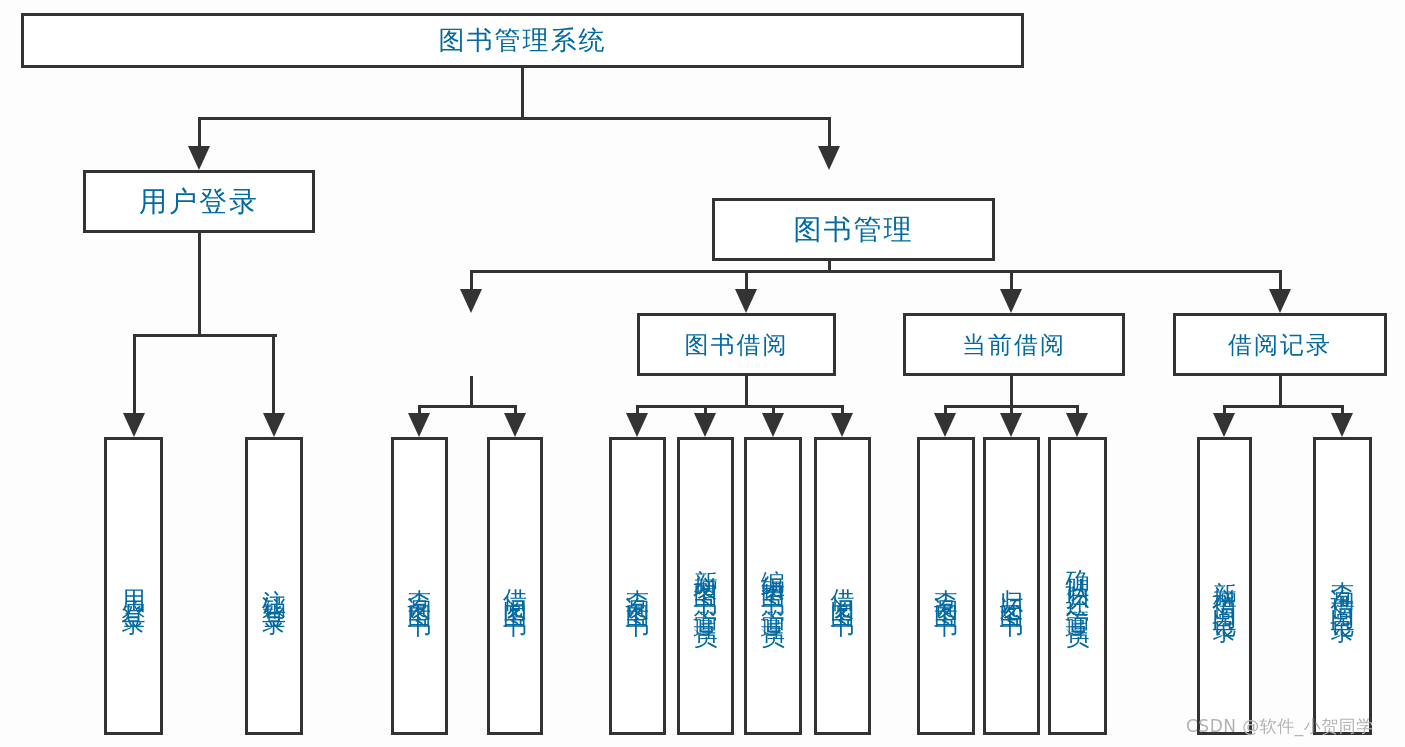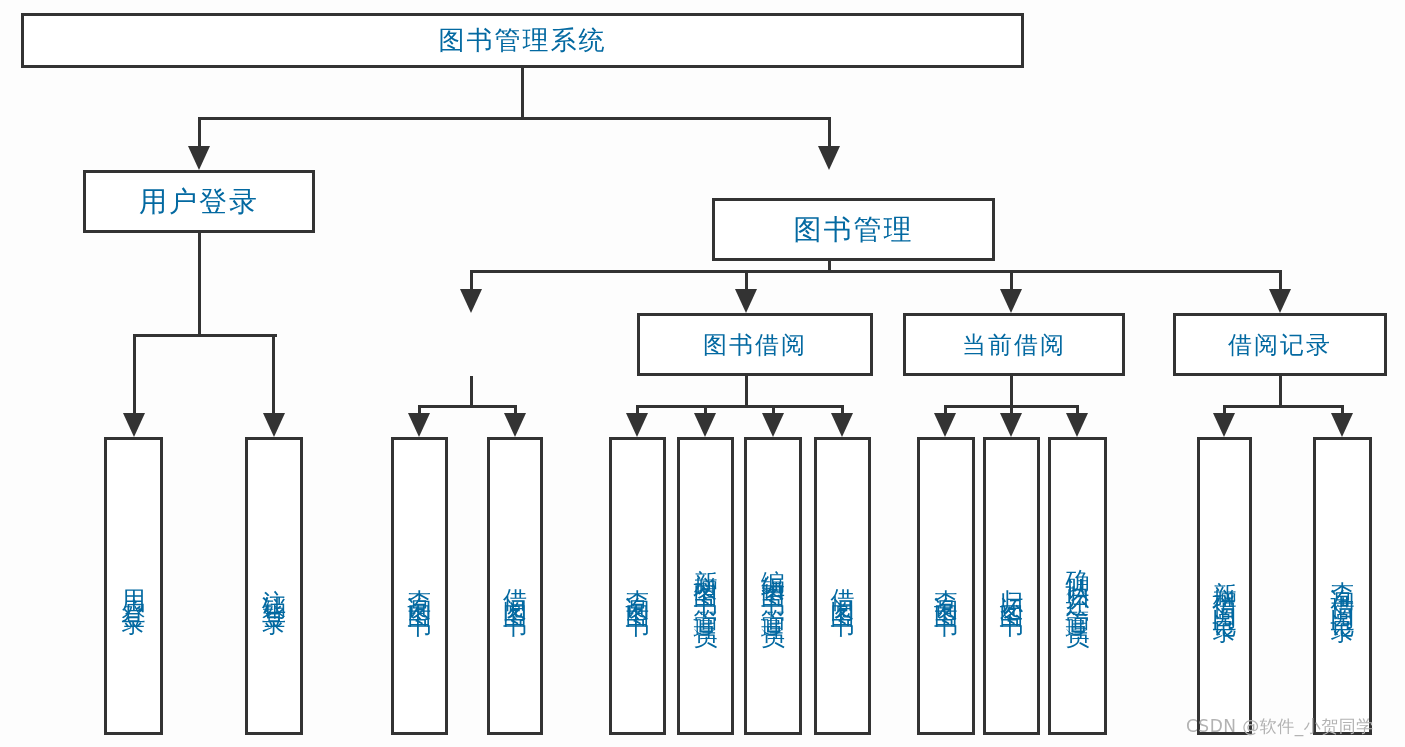--- a/index.html
+++ b/index.html
@@ -65,21 +65,21 @@
   <div class="h" style="left:470px;top:270px;width:812px;"></div>
   <div class="v" style="left:470px;top:270px;height:22px;"></div>
   <div class="arrow" style="left:460px;top:289px;"></div>
   <div class="v" style="left:745px;top:270px;height:22px;"></div>
   <div class="arrow" style="left:735px;top:289px;"></div>
   <div class="v" style="left:1010px;top:270px;height:22px;"></div>
   <div class="arrow" style="left:1000px;top:289px;"></div>
   <div class="v" style="left:1279px;top:270px;height:22px;"></div>
   <div class="arrow" style="left:1269px;top:289px;"></div>
 
-  <div class="box" style="left:637px;top:313px;width:236px;height:63px;">
+  <div class="box" style="left:637px;top:313px;width:199px;height:63px;">
     <span class="lbl lbl-l3">图书借阅</span>
   </div>
   <div class="box" style="left:903px;top:313px;width:222px;height:63px;">
     <span class="lbl lbl-l3">当前借阅</span>
   </div>
   <div class="box" style="left:1173px;top:313px;width:214px;height:63px;">
     <span class="lbl lbl-l3">借阅记录</span>
   </div>
 
   <div class="v" style="left:470px;top:376px;height:32px;"></div>

